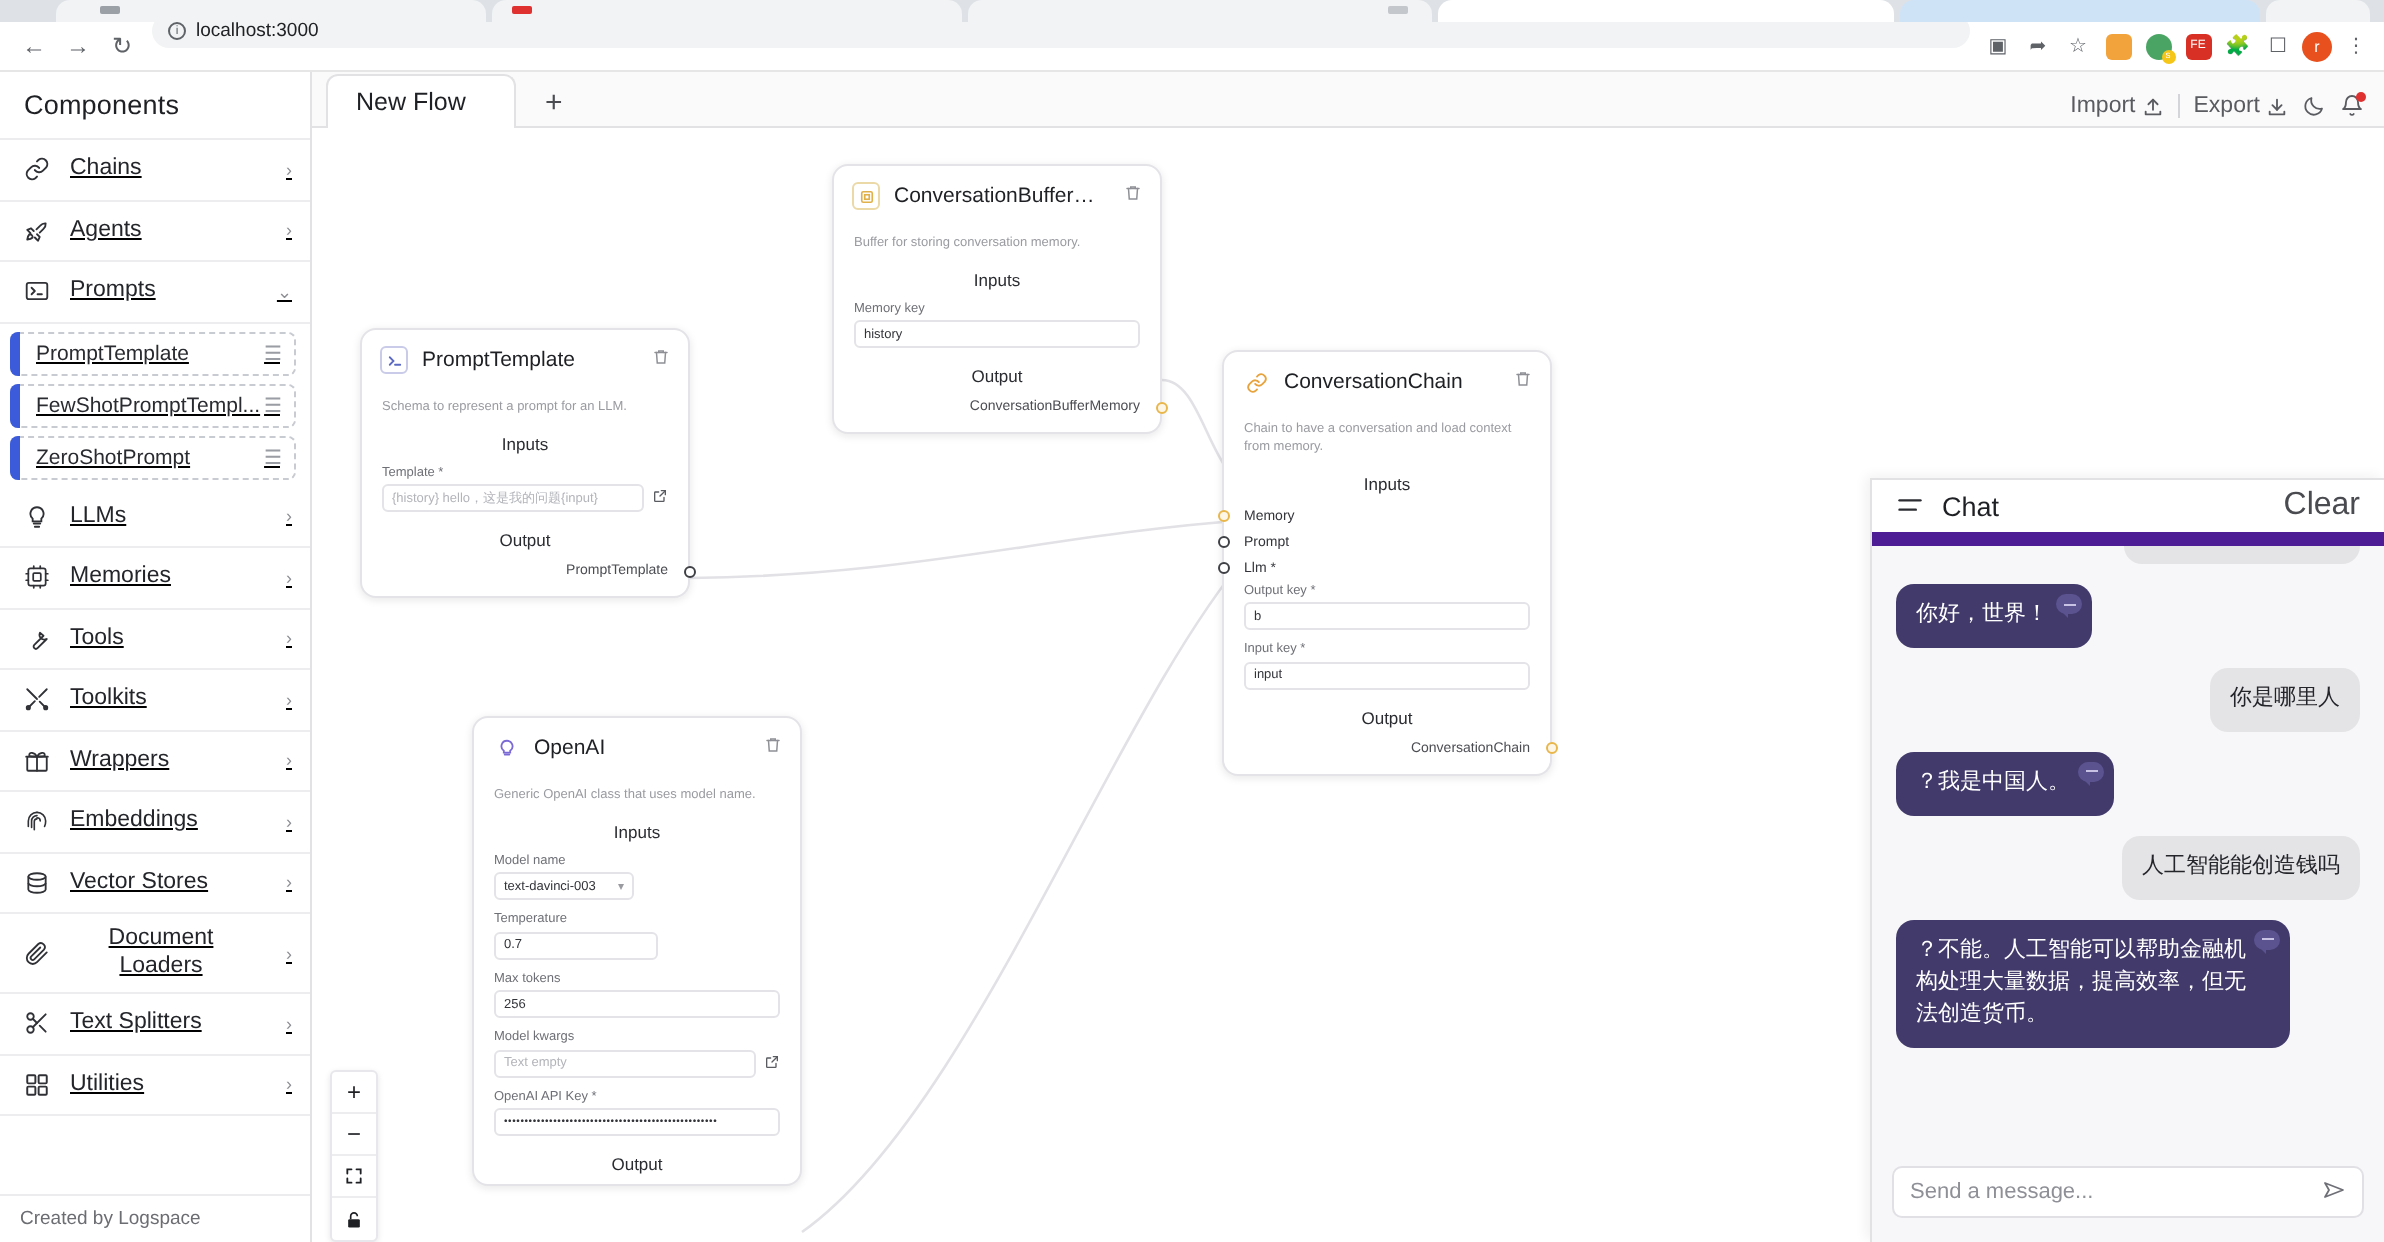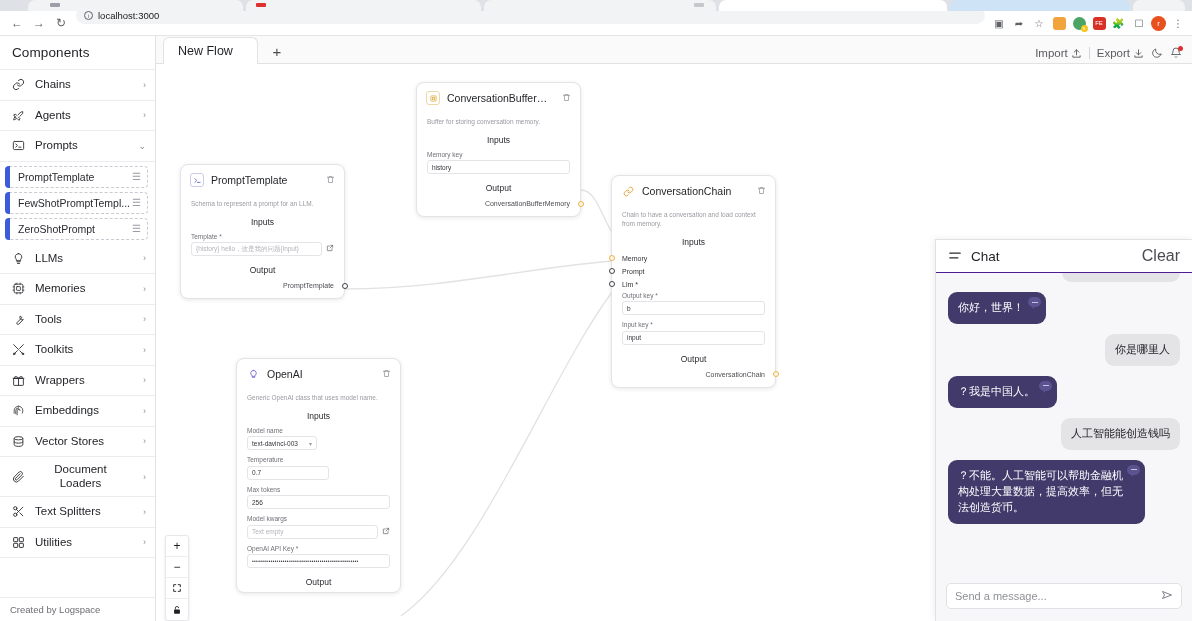--- a/index.html
+++ b/index.html
@@ -86,21 +86,21 @@
     border-right: 1px solid #e2e2e4;
     display: flex; flex-direction: column;
     font-size: 11.5px;
   }
   #sidebar-header {
     padding: 9px 0 9px 12px;
     font-size: 13.5px; color: #1f2024; letter-spacing: .1px;
     border-bottom: 1px solid #ececee;
     flex: none;
   }
-  #sidebar-scroll { flex: 1 1 auto; overflow: hidden; }
+  #sidebar-scroll { flex: 1 1 auto; overflow: hidden; text-decoration: underline; }
   .cat-row {
     display: flex; align-items: center;
     height: 30.5px;
     padding: 0 9px 0 11px;
     border-bottom: 1px solid #ededef;
     color: #24252a;
     gap: 9px;
   }
   .cat-row.tall { height: 40px; }
   .cat-ico { width: 15px; flex: none; display: flex; align-items: center; justify-content: center; color: #303136; }
@@ -264,21 +264,21 @@
     border-top: 1px solid #e2e2e4;
     box-shadow: -2px -1px 6px rgba(20,20,40,.06);
     display: flex; flex-direction: column;
     z-index: 40;
   }
   #chat-header {
     flex: none; height: 33px;
     background: #ffffff;
     display: flex; align-items: center;
     padding: 0 12px 0 12px; gap: 9px;
-    border-bottom: 1px solid #4c1d95;
+    border-bottom: 7px solid #4c1d95;
   }
   #chat-menu-icon { font-size: 13px; color: #2b2c31; }
   #chat-title { font-size: 13.5px; color: #1f2024; flex: 1 1 auto; }
   #chat-clear { font-size: 16px; color: #4a4b51; }
   #chat-body {
     flex: 1 1 auto; overflow: hidden;
     padding: 6px 12px 4px 12px;
     display: flex; flex-direction: column; gap: 10px;
   }
   .msg-row { display: flex; }

